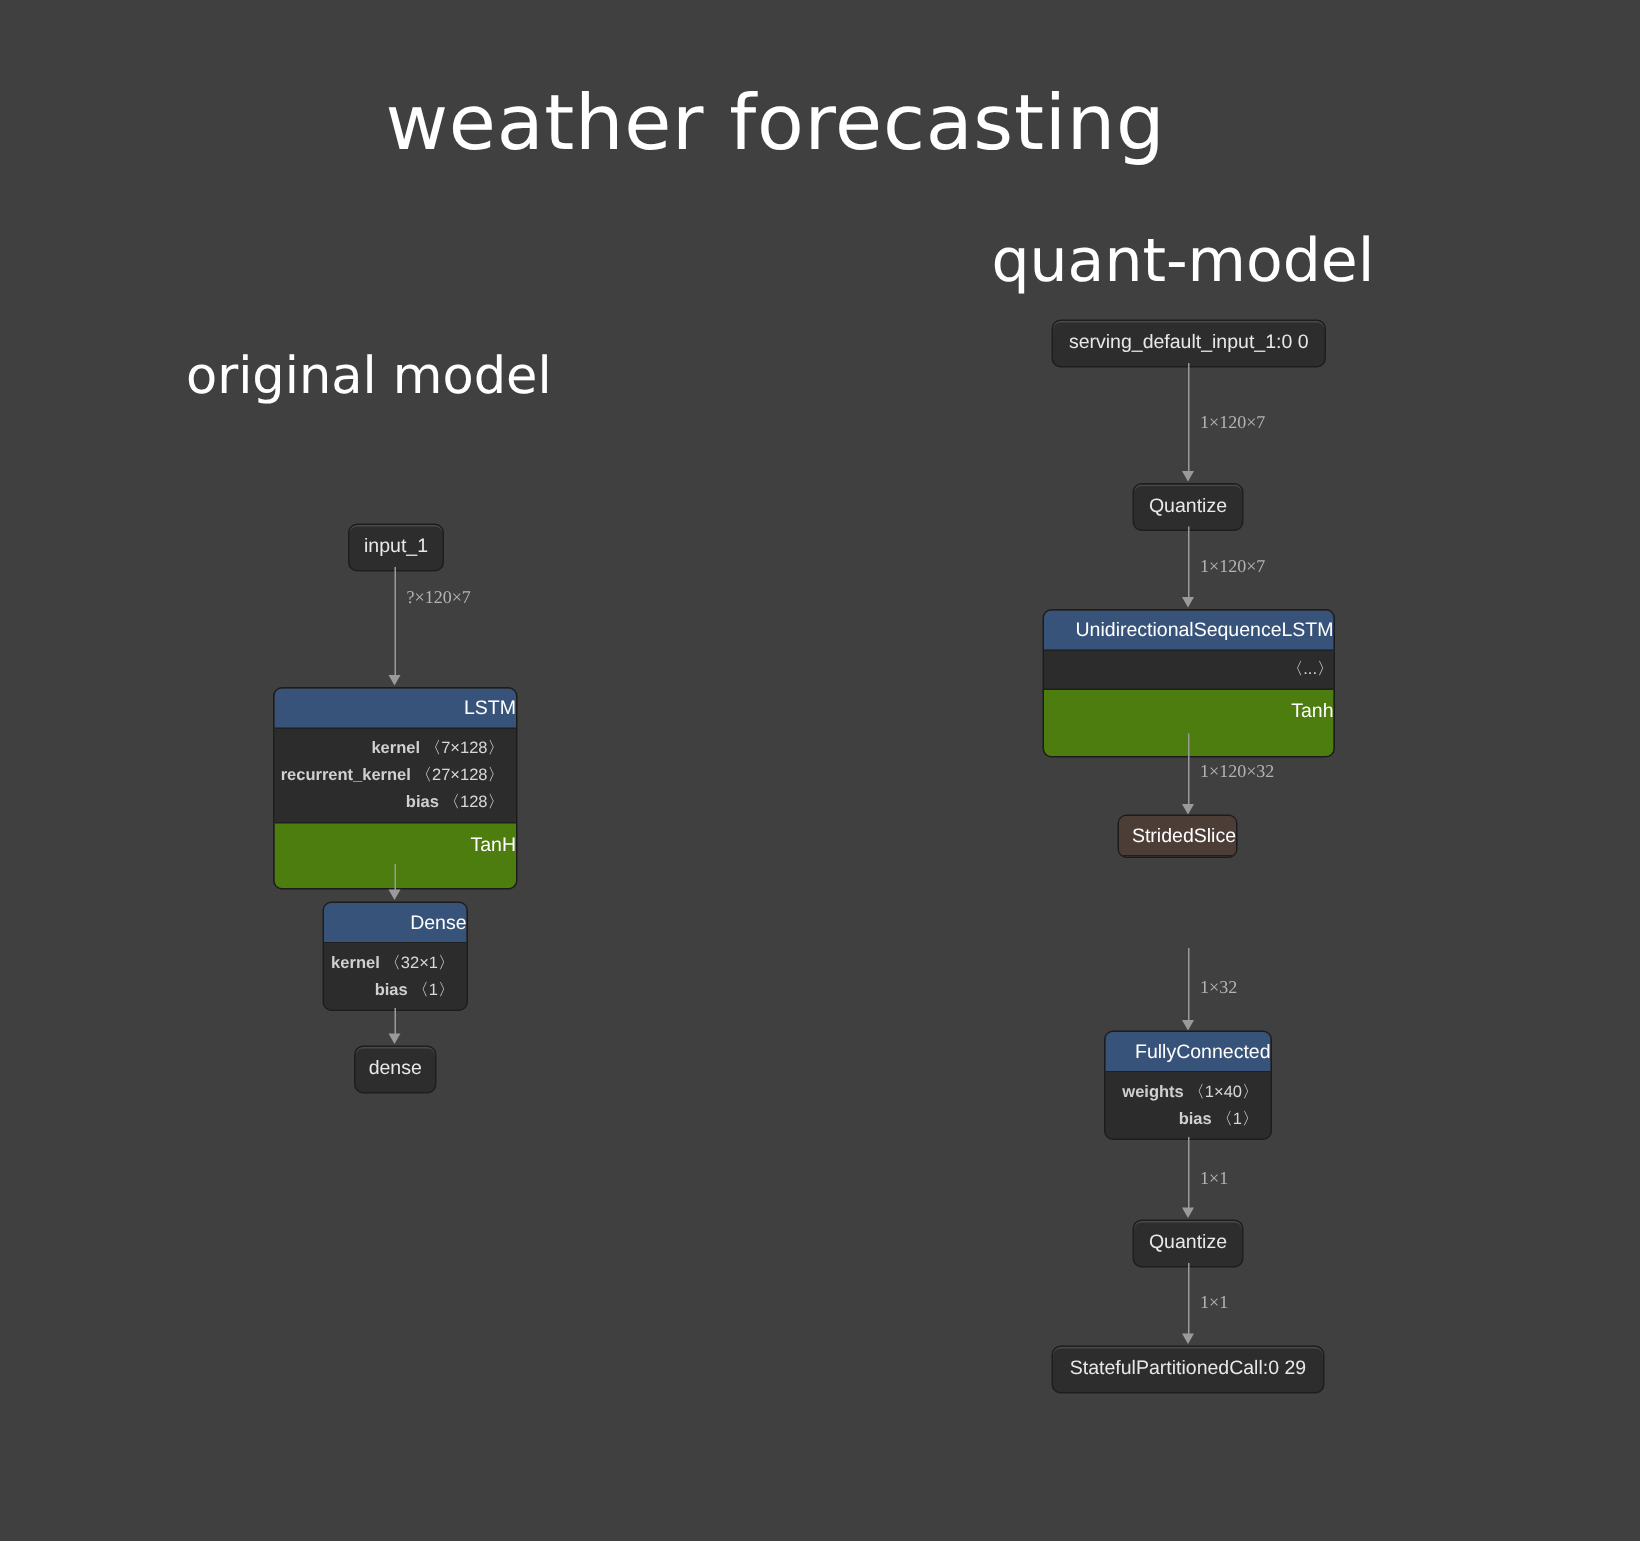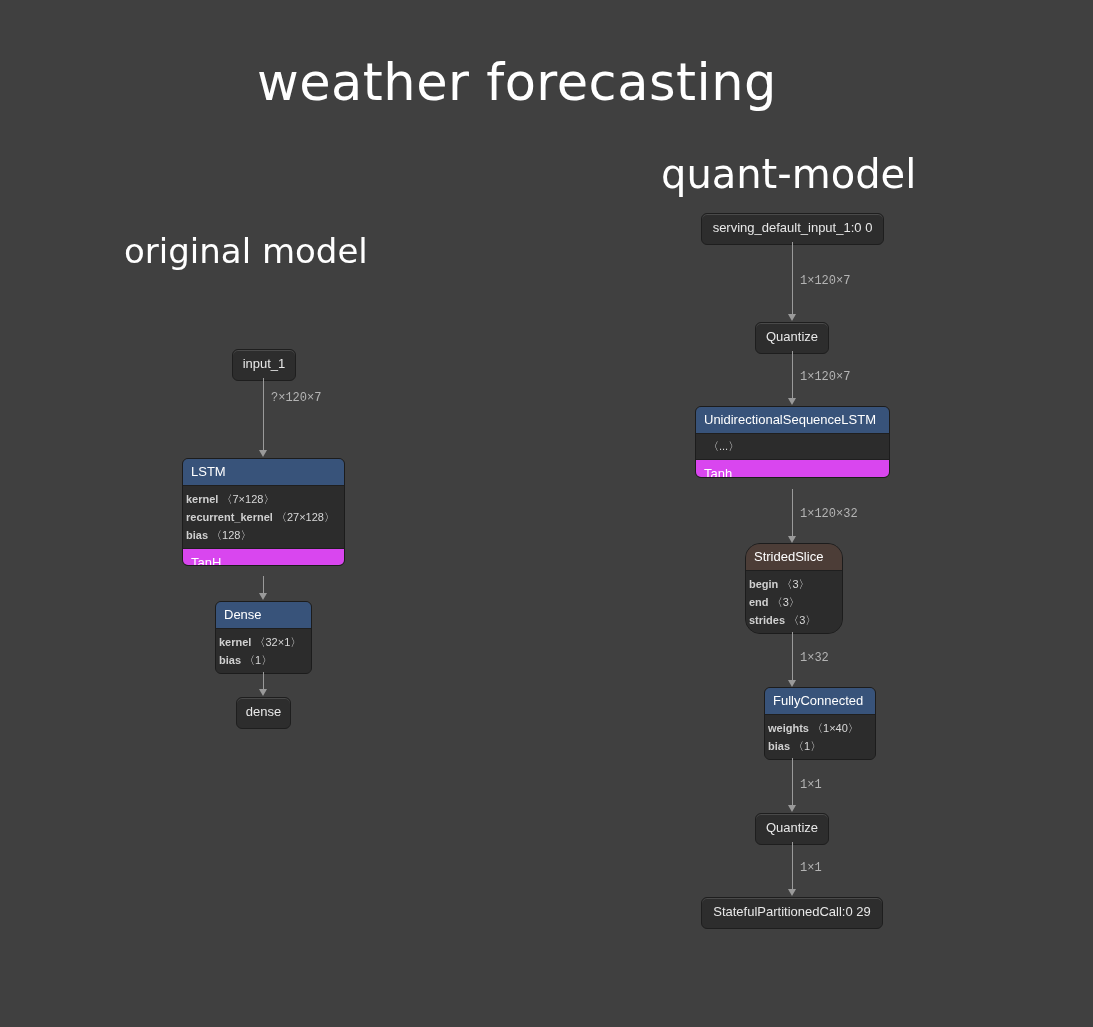--- a/index.html
+++ b/index.html
@@ -4,48 +4,48 @@
 <style>
   * { box-sizing: border-box; margin: 0; padding: 0; }
   html, body { width: 1093px; height: 1027px; background: #404040; overflow: hidden; }
   body { position: relative; font-family: "DejaVu Sans", "Liberation Sans", sans-serif; color: #ffffff; }
 
   .title { position: absolute; white-space: nowrap; color: #ffffff; font-family: "DejaVu Sans", sans-serif; font-weight: normal; text-align: right; }
   #main-title { left: 257px; top: 52px; font-size: 51px; line-height: 62px; letter-spacing: 0.5px; }
   #orig-title { left: 124px; top: 230px; font-size: 34px; line-height: 42px; }
   #quant-title { left: 661px; top: 150px; font-size: 40px; line-height: 48px; }
 
-  .node { position: absolute; font-family: "Liberation Sans", sans-serif; }
+  .node { position: absolute; font-family: "Liberation Sans", sans-serif; text-align: right; }
   .io-node {
     background: #2d2d2d; border: 1px solid #1e1e1e; border-radius: 6px;
     color: #e8e8e8; font-size: 13px; text-align: center; line-height: 27px; height: 32px;
     white-space: nowrap; box-shadow: 0 1px 0 #4a4a4a inset;
   }
   .op-node {
     background: #2c2c2c; border: 1px solid #1c1c1c; border-radius: 6px; overflow: hidden;
   }
   .op-head {
     color: #ffffff; font-size: 13px; line-height: 26px; height: 27px; padding-left: 8px;
     white-space: nowrap; border-bottom: 1px solid #1f1f1f;
   }
   .op-head.blue { background: #38537a; }
   .op-head.brown { background: #4c3d37; }
   .op-attrs { padding: 4px 8px 4px 3px; background: #2c2c2c; }
   .attr { font-size: 11px; line-height: 18px; color: #d8d8d8; white-space: nowrap; }
   .attr .k { font-weight: bold; color: #d0d0d0; }
   .attr .v { color: #d8d8d8; }
   .op-ellipsis { font-size: 11px; line-height: 25px; height: 26px; padding-left: 12px; color: #d8d8d8; border-bottom: 1px solid #1f1f1f; background: #2c2c2c; }
   .op-act {
-    background: #d946ef; color: #ffffff; font-size: 13px; line-height: 27px; height: 17px; padding-left: 8px;
+    background: #4d7c0f; color: #ffffff; font-size: 13px; line-height: 27px; height: 44px; padding-left: 8px;
     border-top: 1px solid #1f1f1f;
   }
 
   .edge { position: absolute; width: 1px; background: #9a9a9a; }
   .arrow { position: absolute; width: 0; height: 0; border-left: 4px solid transparent; border-right: 4px solid transparent; border-top: 7px solid #9a9a9a; }
-  .edge-label { position: absolute; font-family: Liberation Mono, monospace; font-size: 12px; color: #b4b4b4; white-space: nowrap; }
+  .edge-label { position: absolute; font-family: Liberation Serif, serif; font-size: 12px; color: #b4b4b4; white-space: nowrap; }
 </style>
 </head>
 <body>
 
 <div id="main-title" class="title">weather forecasting</div>
 <div id="orig-title" class="title">original model</div>
 <div id="quant-title" class="title">quant-model</div>
 
 <div>
   <div class="node io-node" style="left:232px; top:349px; width:64px;">
@@ -105,34 +105,29 @@
   <div class="node op-node" style="left:695px; top:406px; width:195px;">
     <div class="op-head blue">UnidirectionalSequenceLSTM</div>
     <div class="op-ellipsis">〈...〉</div>
     <div class="op-act" style="border-top:none;">Tanh</div>
   </div>
 
   <div class="edge" style="left:792px; top:489px; height:48px;"></div>
   <div class="arrow" style="left:788px; top:536px;"></div>
   <div class="edge-label" style="left:800px; top:507px;">1×120×32</div>
 
-  <div class="node op-node" style="left:745px; top:543px; width:98px;border-radius:15px;">
+  <div class="node op-node" style="left:745px; top:543px; width:80px;">
     <div class="op-head brown">StridedSlice</div>
-    <div class="op-attrs">
-      <div class="attr"><span class="k">begin</span> <span class="v">〈3〉</span></div>
-      <div class="attr"><span class="k">end</span> <span class="v">〈3〉</span></div>
-      <div class="attr"><span class="k">strides</span> <span class="v">〈3〉</span></div>
-    </div>
   </div>
 
   <div class="edge" style="left:792px; top:632px; height:49px;"></div>
   <div class="arrow" style="left:788px; top:680px;"></div>
   <div class="edge-label" style="left:800px; top:651px;">1×32</div>
 
-  <div class="node op-node" style="left:736px; top:687px; width:112px;margin-left:28px;">
+  <div class="node op-node" style="left:736px; top:687px; width:112px;">
     <div class="op-head blue">FullyConnected</div>
     <div class="op-attrs">
       <div class="attr"><span class="k">weights</span> <span class="v">〈1×40〉</span></div>
       <div class="attr"><span class="k">bias</span> <span class="v">〈1〉</span></div>
     </div>
   </div>
 
   <div class="edge" style="left:792px; top:758px; height:48px;"></div>
   <div class="arrow" style="left:788px; top:805px;"></div>
   <div class="edge-label" style="left:800px; top:778px;">1×1</div>

